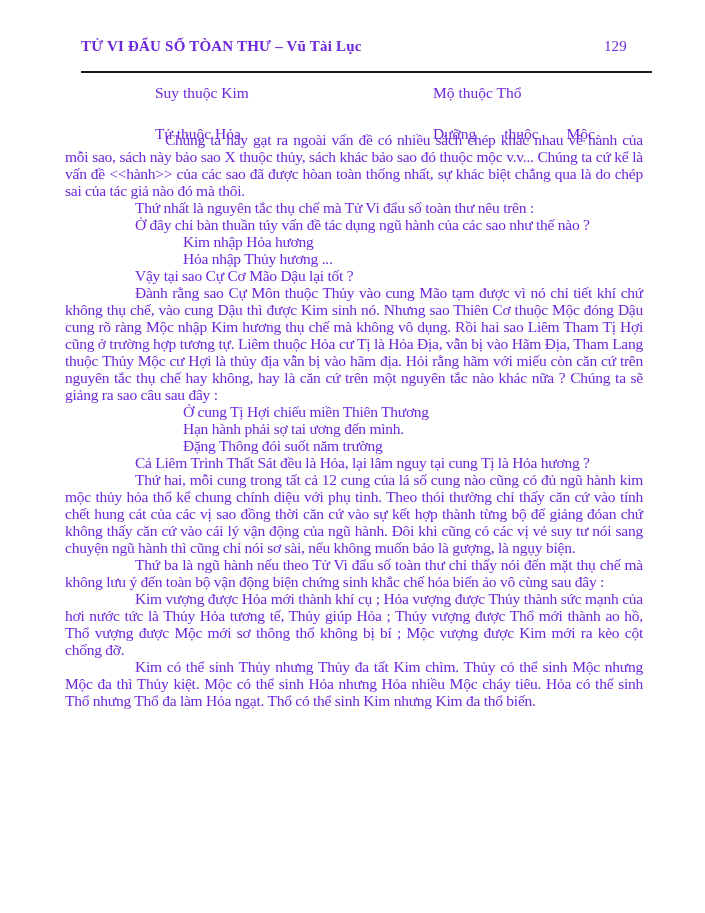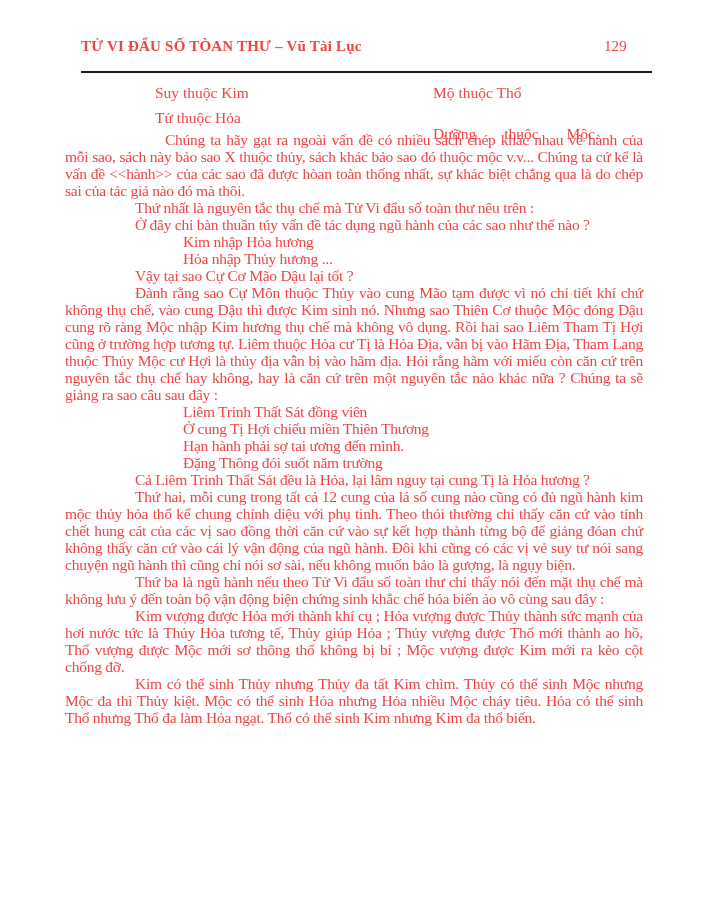--- a/index.html
+++ b/index.html
@@ -3,21 +3,21 @@
 <meta charset="utf-8">
 <style>
   html, body { margin: 0; padding: 0; }
   body { background: #e8e8e8; }
   .page {
     position: relative;
     width: 705px;
     height: 913px;
     background: #ffffff;
     font-family: "Liberation Serif", "DejaVu Serif", serif;
-    color: #ef4444;
+    color: #6d28d9;
     overflow: hidden;
   }
   .header {
     position: absolute;
     left: 81px;
     top: 38px;
     width: 546px;
     display: flex;
     justify-content: space-between;
     align-items: baseline;
@@ -36,21 +36,21 @@
     background: #1a1a1a;
   }
   .intro {
     position: absolute;
     left: 155px;
     top: 80px;
     width: 460px;
     font-size: 15.5px;
     line-height: 25px;
   }
-  .intro .row { display: flex; }
+  .intro .row { display: flex; align-items: flex-end; }
   .intro .cell-left  { width: 278px; }
   .intro .cell-right { width: 182px; }
   .intro .spread { word-spacing: 24px; margin-top: 16px; }
   .body-text {
     position: absolute;
     left: 65px;
     top: 131px;
     width: 578px;
     font-size: 15.5px;
     line-height: 17px;
@@ -88,21 +88,20 @@
   </div>
 
   <div class="body-text">
     <p class="indent-deep">Chúng ta hãy gạt ra ngoài vấn đề có nhiều sách chép khác nhau về hành của mỗi sao, sách này bảo sao X thuộc thủy, sách khác bảo sao đó thuộc mộc v.v... Chúng ta cứ kể là vấn đề &lt;&lt;hành&gt;&gt; của các sao đã được hòan toàn thống nhất, sự khác biệt chẳng qua là do chép sai của tác giả nào đó mà thôi.</p>
     <p class="indent-normal">Thứ nhất là nguyên tắc thụ chế mà Tử Vi đẩu số toàn thư nêu trên :</p>
     <p class="indent-normal">Ở đây chỉ bàn thuần túy vấn đề tác dụng ngũ hành của các sao như thế nào ?</p>
     <p class="verse">Kim nhập Hỏa hương</p>
     <p class="verse">Hỏa nhập Thủy hương ...</p>
     <p class="indent-normal">Vậy tại sao Cự Cơ Mão Dậu lại tốt ?</p>
     <p class="indent-normal">Đành rằng sao Cự Môn thuộc Thủy vào cung Mão tạm được vì nó chỉ tiết khí chứ không thụ chế, vào cung Dậu thì được Kim sinh nó. Nhưng sao Thiên Cơ thuộc Mộc đóng Dậu cung rõ ràng Mộc nhập Kim hương thụ chế mà không vô dụng. Rồi hai sao Liêm Tham Tị Hợi cũng ở trường hợp tương tự. Liêm thuộc Hỏa cư Tị là Hỏa Địa, vẫn bị vào Hãm Địa, Tham Lang thuộc Thủy Mộc cư Hợi là thủy địa vẫn bị vào hãm địa. Hỏi rằng hãm với miếu còn căn cứ trên nguyên tắc thụ chế hay không, hay là căn cứ trên một nguyên tắc nào khác nữa ? Chúng ta sẽ giảng ra sao câu sau đây :</p>
-    <p class="verse">Liêm Trinh Thất Sát đồng viên</p>
     <p class="verse">Ở cung Tị Hợi chiếu miền Thiên Thương</p>
     <p class="verse">Hạn hành phải sợ tai ương đến mình.</p>
     <p class="verse">Đặng Thông đói suốt năm trường</p>
     <p class="indent-normal">Cả Liêm Trinh Thất Sát đều là Hỏa, lại lâm nguy tại cung Tị là Hỏa hương ?</p>
     <p class="indent-normal">Thứ hai, mỗi cung trong tất cả 12 cung của lá số cung nào cũng có đủ ngũ hành kim mộc thủy hỏa thổ kể chung chính diệu với phụ tinh. Theo thói thường chỉ thấy căn cứ vào tính chết hung cát của các vị sao đồng thời căn cứ vào sự kết hợp thành từng bộ để giảng đóan chứ không thấy căn cứ vào cái lý vận động của ngũ hành. Đôi khi cũng có các vị vẻ suy tư nói sang chuyện ngũ hành thì cũng chỉ nói sơ sài, nếu không muốn bảo là gượng, là ngụy biện.</p>
     <p class="indent-normal">Thứ ba là ngũ hành nếu theo Tử Vi đẩu số toàn thư chỉ thấy nói đến mặt thụ chế mà không lưu ý đến toàn bộ vận động biện chứng sinh khắc chế hóa biến ảo vô cùng sau đây :</p>
     <p class="indent-normal">Kim vượng được Hỏa mới thành khí cụ ; Hỏa vượng được Thủy thành sức mạnh của hơi nước tức là Thủy Hỏa tương tế, Thủy giúp Hỏa ; Thủy vượng được Thổ mới thành ao hồ, Thổ vượng được Mộc mới sơ thông thổ không bị bí ; Mộc vượng được Kim mới ra kèo cột chống đỡ.</p>
     <p class="indent-normal">Kim có thể sinh Thủy nhưng Thủy đa tất Kim chìm. Thủy có thể sinh Mộc nhưng Mộc đa thì Thủy kiệt. Mộc có thể sinh Hỏa nhưng Hỏa nhiều Mộc cháy tiêu. Hỏa có thể sinh Thổ nhưng Thổ đa làm Hỏa ngạt. Thổ có thể sinh Kim nhưng Kim đa thổ biến.</p>
   </div>
 

